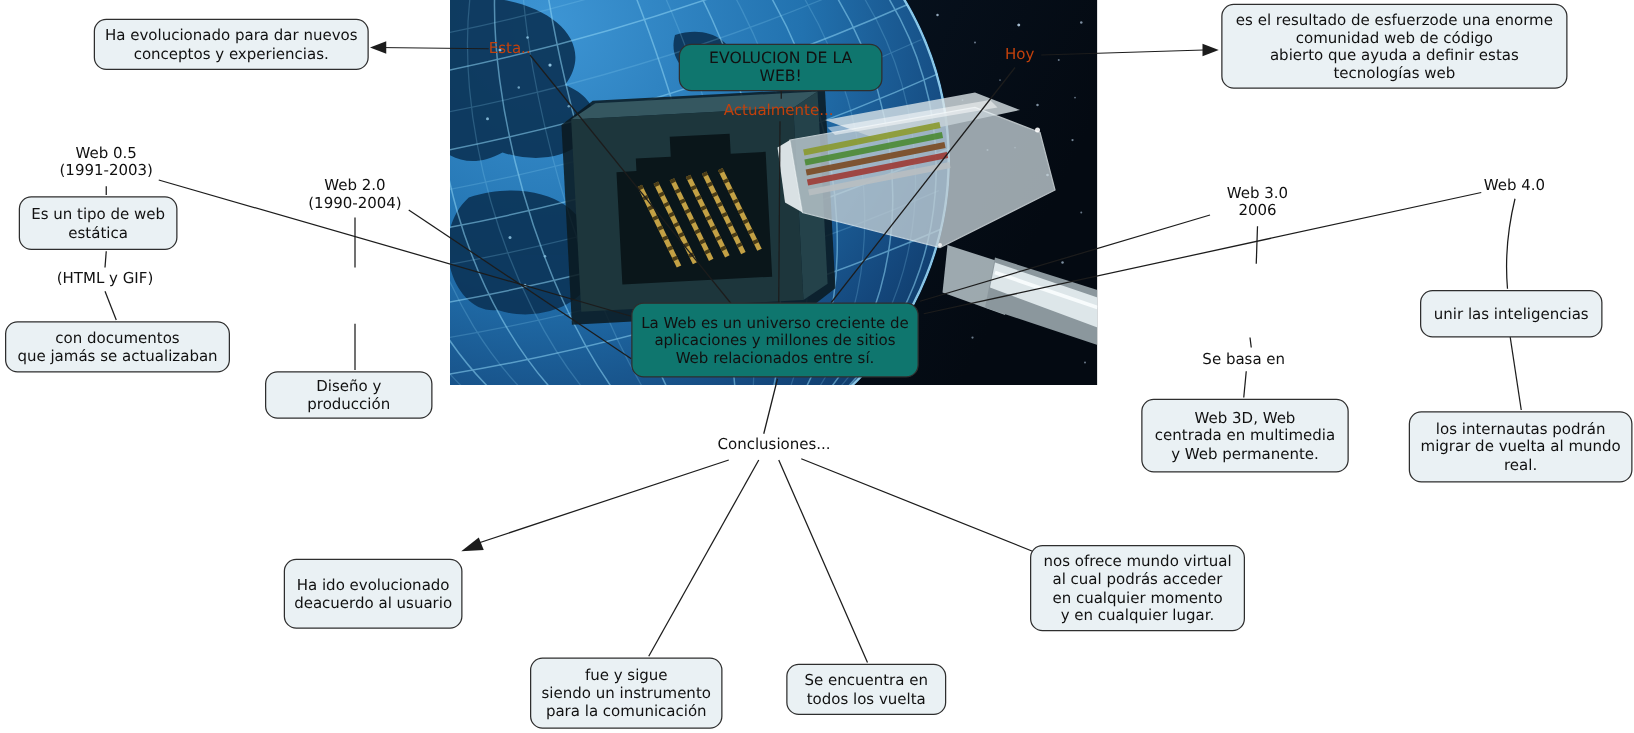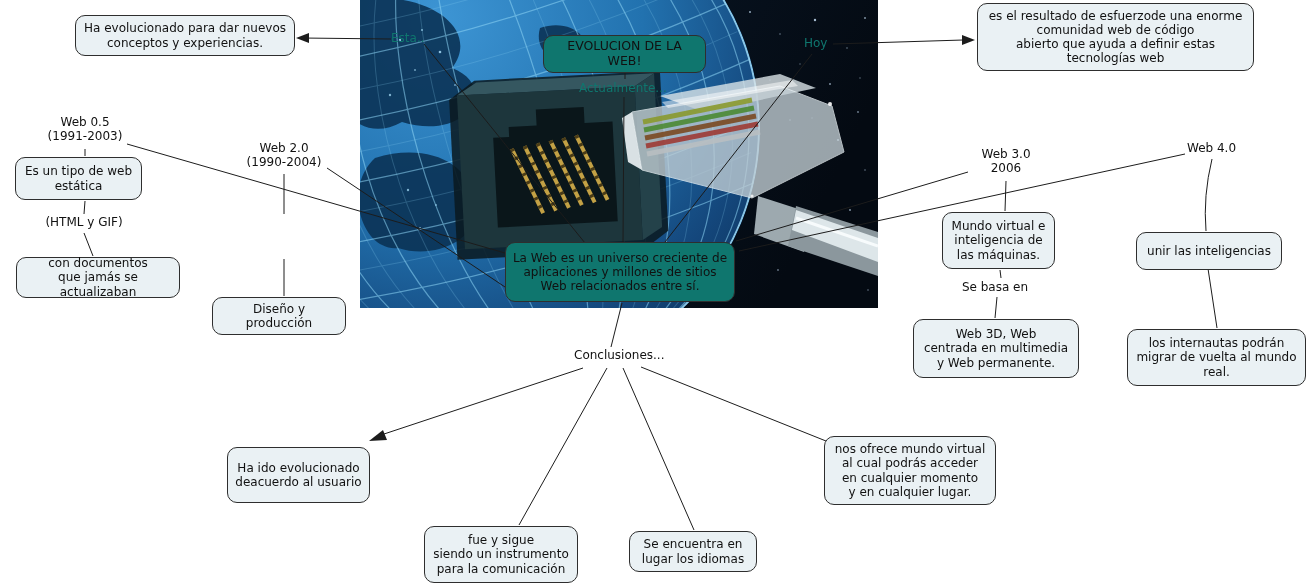--- a/index.html
+++ b/index.html
@@ -5,21 +5,21 @@
   html,body{margin:0;padding:0;background:#ffffff;}
   .canvas{position:relative;width:1307px;height:586px;background:#ffffff;overflow:hidden;
           font-family:"DejaVu Sans","Liberation Sans",sans-serif;color:#111;}
   #photo{position:absolute;left:360px;top:0;width:518px;height:308px;z-index:1;overflow:hidden;}
   #edges{position:absolute;left:0;top:0;width:1307px;height:586px;z-index:2;}
   .node{position:absolute;z-index:3;display:flex;align-items:center;justify-content:center;
         text-align:center;white-space:pre-line;font-size:12px;line-height:1.18;box-sizing:border-box;}
   .box{background:#eaf1f4;border:1px solid #2e2e2e;border-radius:10px;padding:18px 6px;}
   .box.on-image{background:#0f766e;}
   .plain{background:transparent;border:none;}
-  .on-image-label{color:#0f766e;}
+  .on-image-label{color:#c2410c;}
   .title-box{font-size:12.5px;}
 </style>
 </head>
 <body>
 
 <div class="canvas">
 
   <div id="photo">
     <svg width="518" height="308" viewBox="0 0 518 308">
       <defs>
@@ -205,48 +205,45 @@
   <div class="node plain on-image-label" style="left:804px;top:36px">Hoy</div>
   <div class="node box" style="left:977px;top:3px;width:277px;height:68px">es el resultado de esfuerzode una enorme
 comunidad web de código
 abierto que ayuda a definir estas
 tecnologías web</div>
   <div class="node plain" style="left:30px;top:115px;width:110px">Web 0.5
 (1991-2003)</div>
   <div class="node box" style="left:15px;top:157px;width:127px;height:43px">Es un tipo de web
 estática</div>
   <div class="node plain" style="left:31px;top:215px;width:106px">(HTML y GIF)</div>
-  <div class="node box" style="left:16px;top:257px;width:164px;height:41px">con documentos
+  <div class="node box" style="left:4px;top:257px;width:180px;height:41px">con documentos
 que jamás se actualizaban</div>
   <div class="node plain" style="left:229px;top:141px;width:110px">Web 2.0
 (1990-2004)</div>
   <div class="node box" style="left:212px;top:297px;width:134px;height:31px">Diseño y producción</div>
   <div class="node box on-image" style="left:505px;top:242px;width:230px;height:60px">La Web es un universo creciente de
 aplicaciones y millones de sitios
 Web relacionados entre sí.</div>
   <div class="node plain" style="left:973px;top:147px;width:66px">Web 3.0
 2006</div>
-  <div class="node box" style="left:942px;top:212px;width:113px;height:57px">Mundo virtual e
-inteligencia de
-las máquinas.</div>
   <div class="node plain" style="left:960px;top:280px;width:70px">Se basa en</div>
   <div class="node box" style="left:913px;top:319px;width:166px;height:59px">Web 3D, Web
 centrada en multimedia
 y Web permanente.</div>
   <div class="node plain" style="left:1187px;top:141px">Web 4.0</div>
   <div class="node box" style="left:1127px;top:329px;width:179px;height:57px">los internautas podrán
 migrar de vuelta al mundo
 real.</div>
   <div class="node box" style="left:1136px;top:232px;width:146px;height:29px">unir las inteligencias</div>
   <div class="node plain" style="left:574px;top:348px">Conclusiones...</div>
   <div class="node box" style="left:227px;top:447px;width:143px;height:56px">Ha ido evolucionado
 deacuerdo al usuario</div>
   <div class="node box" style="left:424px;top:526px;width:154px;height:57px">fue y sigue
 siendo un instrumento
 para la comunicación</div>
   <div class="node box" style="left:629px;top:531px;width:128px;height:41px">Se encuentra en
-lugar los idiomas</div>
+todos los vuelta</div>
   <div class="node box" style="left:824px;top:436px;width:172px;height:69px">nos ofrece mundo virtual
 al cual podrás acceder
 en cualquier momento
 y en cualquier lugar.</div>
 
 </div>
 
 </body></html>

